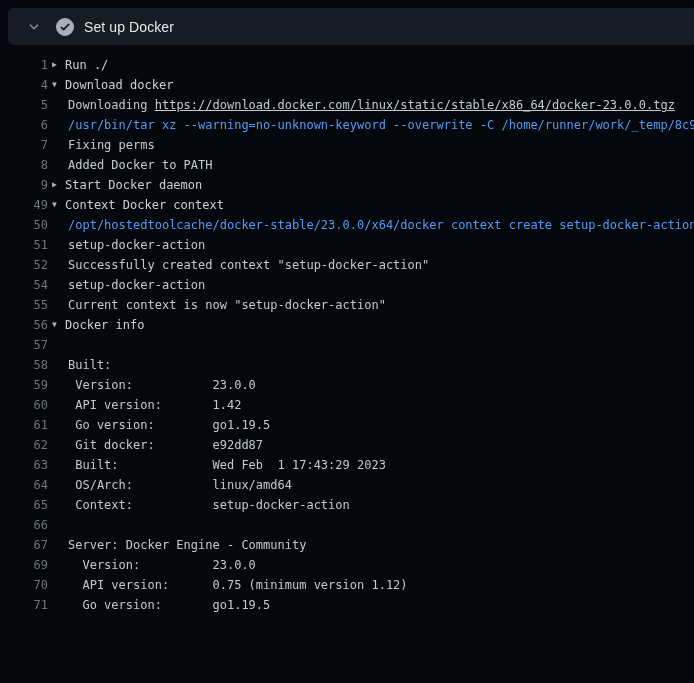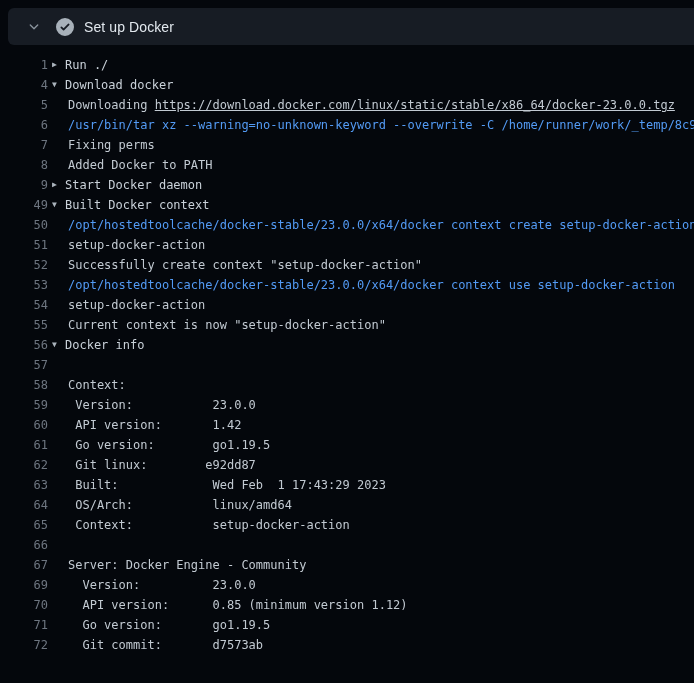--- a/index.html
+++ b/index.html
@@ -110,36 +110,34 @@
 </div>
 
 <div class="log" id="log-lines">
     <div class="line"><span class="num">1</span><span class="group"><span class="arrow">▶</span><span>Run ./</span></span></div>
     <div class="line"><span class="num">4</span><span class="group"><span class="arrow">▼</span><span>Download docker</span></span></div>
     <div class="line"><span class="num">5</span><span class="content">Downloading <a class="loglink">https://download.docker.com/linux/static/stable/x86_64/docker-23.0.0.tgz</a></span></div>
     <div class="line"><span class="num">6</span><span class="content cmd">/usr/bin/tar xz --warning=no-unknown-keyword --overwrite -C /home/runner/work/_temp/8c91</span></div>
     <div class="line"><span class="num">7</span><span class="content">Fixing perms</span></div>
     <div class="line"><span class="num">8</span><span class="content">Added Docker to PATH</span></div>
     <div class="line"><span class="num">9</span><span class="group"><span class="arrow">▶</span><span>Start Docker daemon</span></span></div>
-    <div class="line"><span class="num">49</span><span class="group"><span class="arrow">▼</span><span>Built Docker context</span></span></div>
+    <div class="line"><span class="num">49</span><span class="group"><span class="arrow">▼</span><span>Context Docker context</span></span></div>
     <div class="line"><span class="num">50</span><span class="content cmd">/opt/hostedtoolcache/docker-stable/23.0.0/x64/docker context create setup-docker-action</span></div>
     <div class="line"><span class="num">51</span><span class="content">setup-docker-action</span></div>
-    <div class="line"><span class="num">52</span><span class="content">Successfully create context "setup-docker-action"</span></div>
-    <div class="line"><span class="num">53</span><span class="content cmd">/opt/hostedtoolcache/docker-stable/23.0.0/x64/docker context use setup-docker-action</span></div>
+    <div class="line"><span class="num">52</span><span class="content">Successfully created context "setup-docker-action"</span></div>
     <div class="line"><span class="num">54</span><span class="content">setup-docker-action</span></div>
     <div class="line"><span class="num">55</span><span class="content">Current context is now "setup-docker-action"</span></div>
     <div class="line"><span class="num">56</span><span class="group"><span class="arrow">▼</span><span>Docker info</span></span></div>
     <div class="line"><span class="num">57</span></div>
-    <div class="line"><span class="num">58</span><span class="content">Context:</span></div>
+    <div class="line"><span class="num">58</span><span class="content">Built:</span></div>
     <div class="line"><span class="num">59</span><span class="content"> Version:           23.0.0</span></div>
     <div class="line"><span class="num">60</span><span class="content"> API version:       1.42</span></div>
     <div class="line"><span class="num">61</span><span class="content"> Go version:        go1.19.5</span></div>
-    <div class="line"><span class="num">62</span><span class="content"> Git linux:        e92dd87</span></div>
+    <div class="line"><span class="num">62</span><span class="content"> Git docker:        e92dd87</span></div>
     <div class="line"><span class="num">63</span><span class="content"> Built:             Wed Feb  1 17:43:29 2023</span></div>
     <div class="line"><span class="num">64</span><span class="content"> OS/Arch:           linux/amd64</span></div>
     <div class="line"><span class="num">65</span><span class="content"> Context:           setup-docker-action</span></div>
     <div class="line"><span class="num">66</span><span class="content"></span></div>
     <div class="line"><span class="num">67</span><span class="content">Server: Docker Engine - Community</span></div>
     <div class="line"><span class="num">69</span><span class="content">  Version:          23.0.0</span></div>
-    <div class="line"><span class="num">70</span><span class="content">  API version:      0.85 (minimum version 1.12)</span></div>
+    <div class="line"><span class="num">70</span><span class="content">  API version:      0.75 (minimum version 1.12)</span></div>
     <div class="line"><span class="num">71</span><span class="content">  Go version:       go1.19.5</span></div>
-    <div class="line"><span class="num">72</span><span class="content">  Git commit:       d7573ab</span></div>
   </div>
 
 </body></html>

